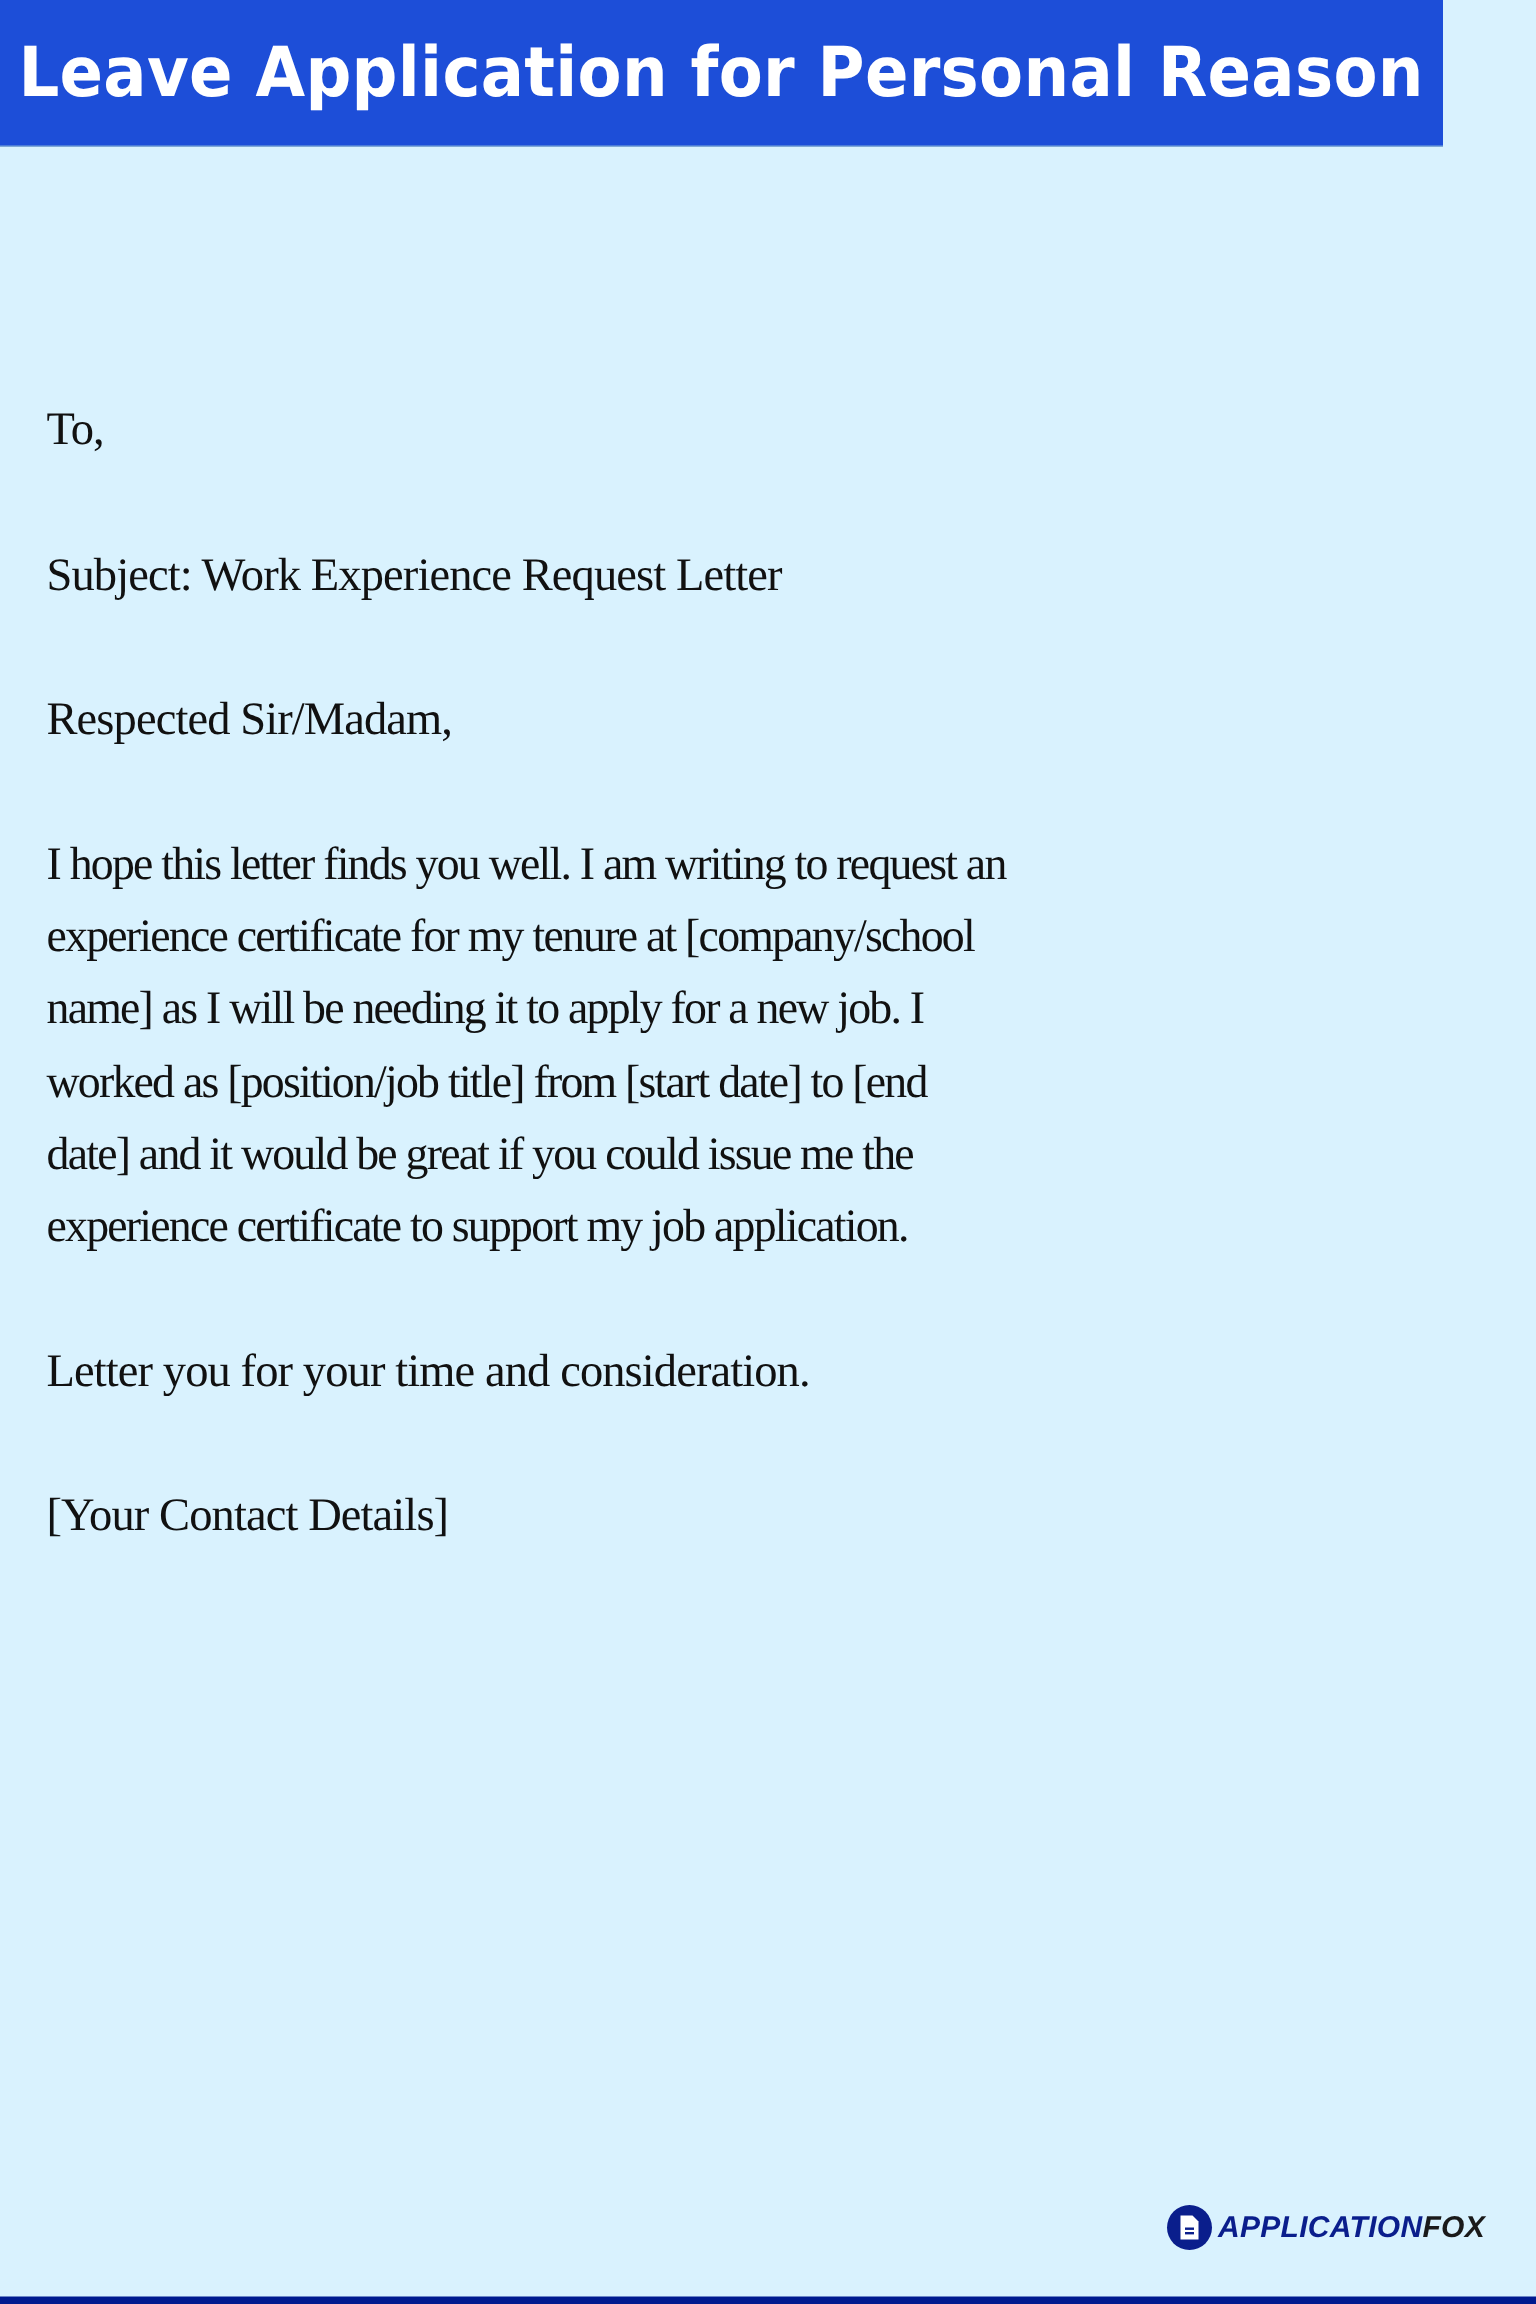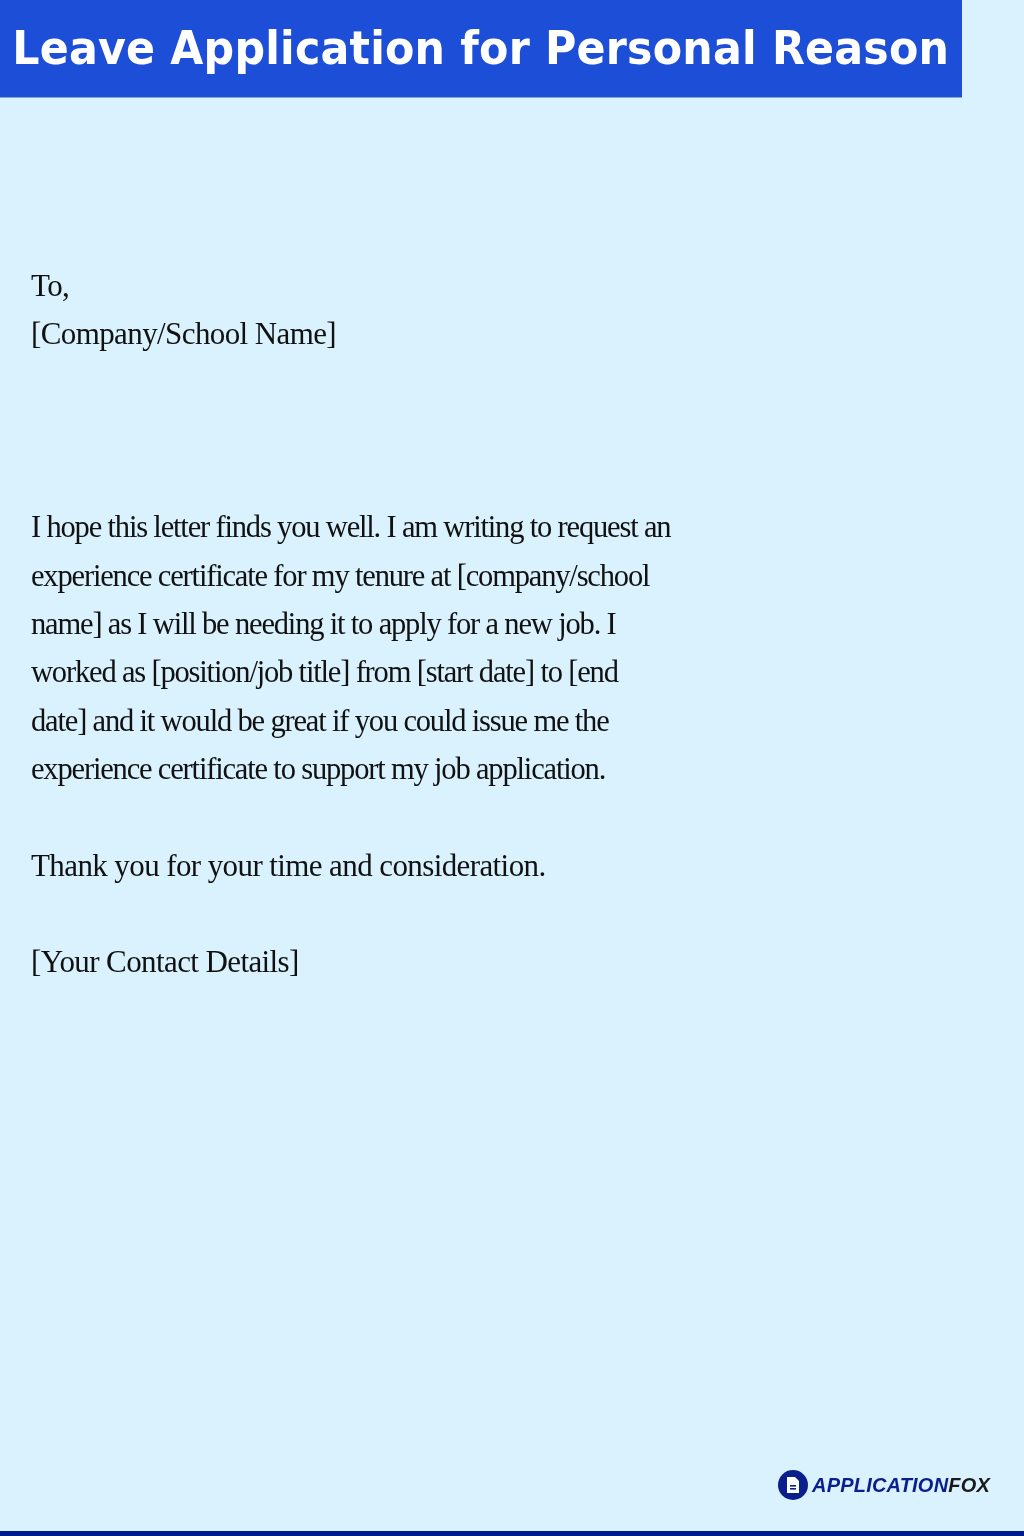--- a/index.html
+++ b/index.html
@@ -100,32 +100,33 @@
   </style>
 </head>
 <body>
 
 <div class="header">
   <div class="header-title">Leave Application for Personal Reason</div>
 </div>
 
 <div class="letter">
   <span class="line">To,</span>
-  <span class="line">[Company/School Name]</span>
   <span class="gap"></span>
+  <span class="line">Subject: Work Experience Request Letter</span>
   <span class="gap"></span>
+  <span class="line">Respected Sir/Madam,</span>
   <span class="gap"></span>
   <span class="para-line">I hope this letter finds you well. I am writing to request an</span>
   <span class="para-line">experience certificate for my tenure at [company/school</span>
   <span class="para-line">name] as I will be needing it to apply for a new job. I</span>
   <span class="para-line">worked as [position/job title] from [start date] to [end</span>
   <span class="para-line">date] and it would be great if you could issue me the</span>
   <span class="para-line">experience certificate to support my job application.</span>
   <span class="gap"></span>
-  <span class="line">Thank you for your time and consideration.</span>
+  <span class="line">Letter you for your time and consideration.</span>
   <span class="gap"></span>
   <span class="line">[Your Contact Details]</span>
 </div>
 
 <div class="brand">
   <span class="brand-icon">
     <svg width="16" height="18" viewBox="0 0 16 18">
       <path d="M2 1 H10 L14 5 V17 H2 Z" fill="#ffffff"></path>
       <rect x="5" y="9" width="6" height="1.6" fill="#0a1e8c"></rect>
       <rect x="5" y="12" width="6" height="1.6" fill="#0a1e8c"></rect>

